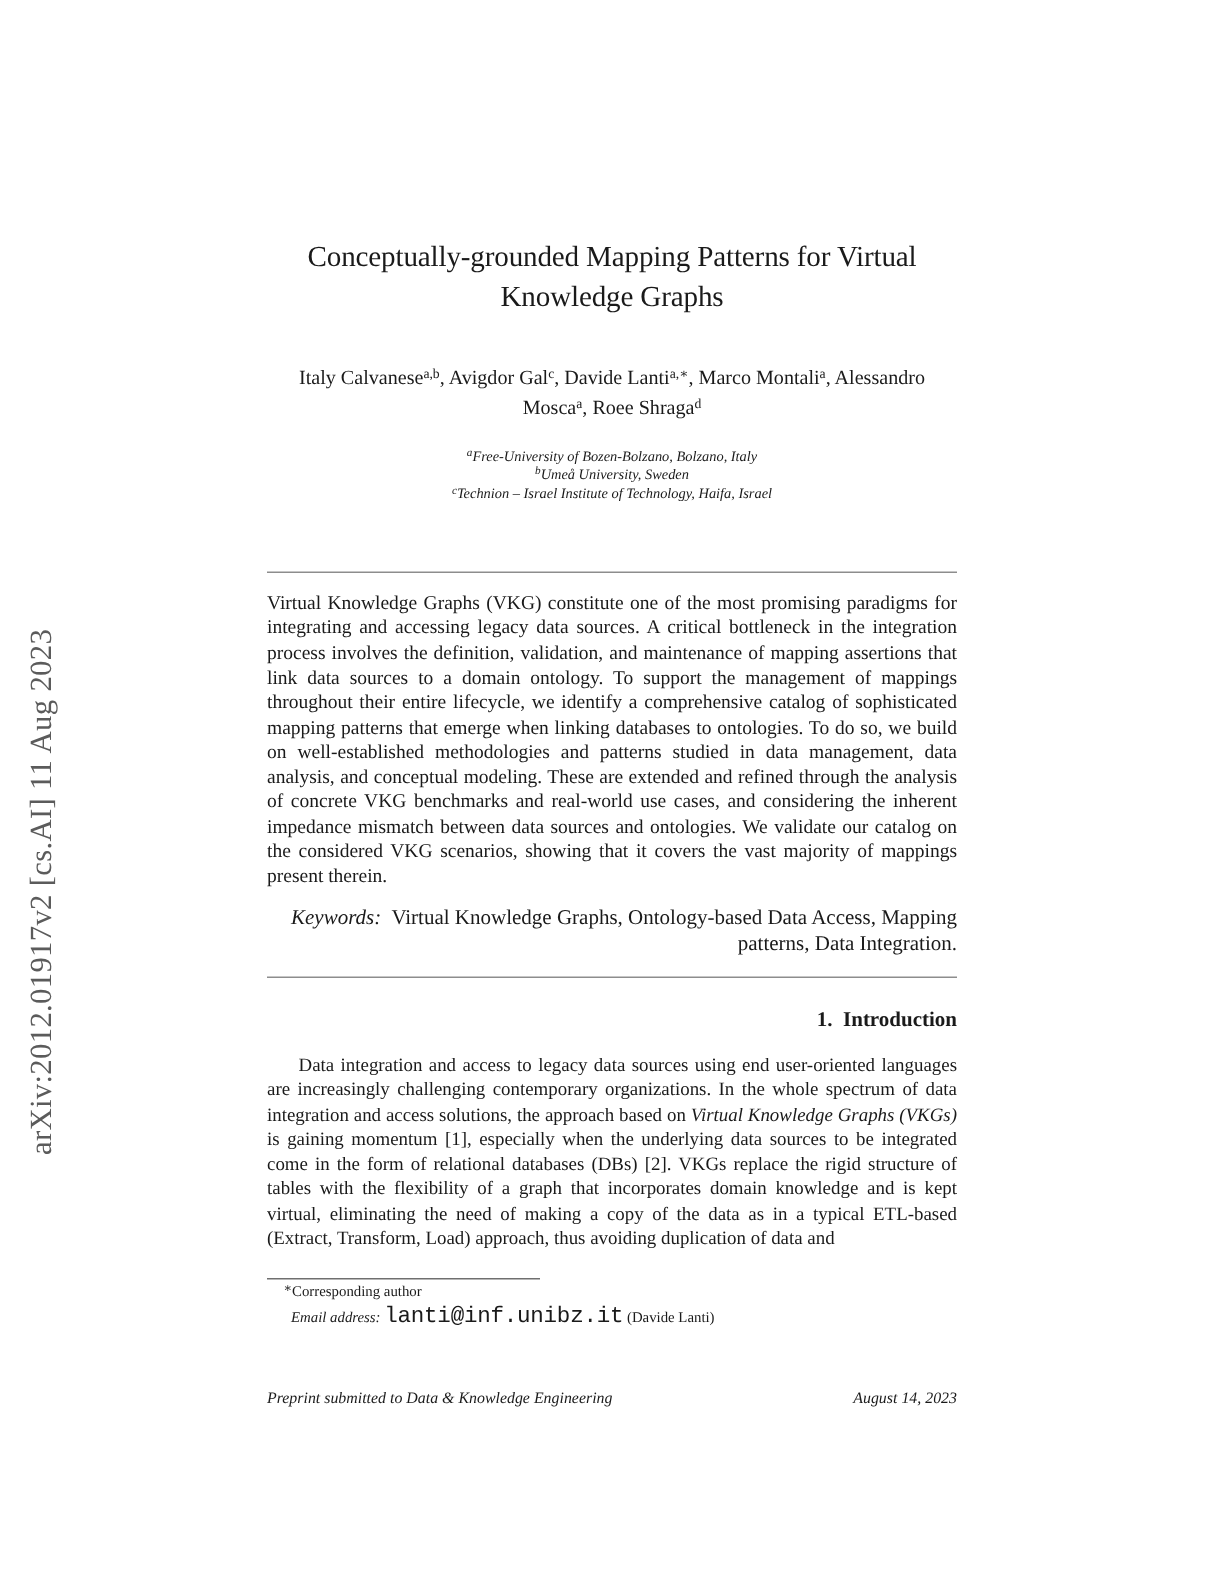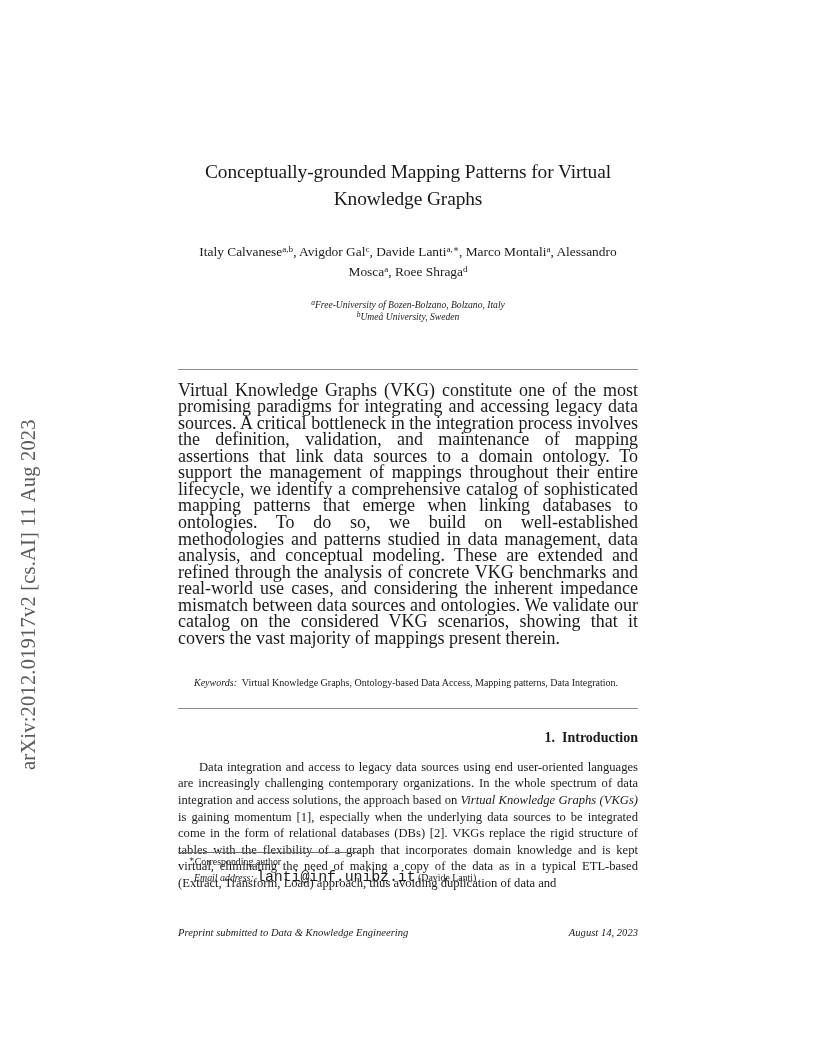--- a/index.html
+++ b/index.html
@@ -105,32 +105,32 @@
   .abstract-heading {
     margin: 0;
     padding-top: 16px;
     font-size: 12.4px;
     font-weight: bold;
     letter-spacing: 0.1px;
   }
   .abstract-body {
     margin: 0;
     padding-top: 12px;
-    font-size: 18px;
+    font-size: 13px;
     line-height: 16.55px;
     text-align: justify;
     text-justify: inter-word;
     hyphens: none;
   }
   .keywords {
-    margin: 16px;
+    margin: 0;
     padding-top: 13px;
-    font-size: 10px;
+    font-size: 14px;
     line-height: 16.55px;
-    text-align: left;
+    text-align: right;
   }
   .keywords .kw-label {
     font-style: italic;
   }
 
   
   .section-heading {
     margin: 0;
     padding-top: 21px;
     font-size: 14px;
@@ -207,20 +207,21 @@
 
 <div class="page">
 
   <h1 class="title">Conceptually-grounded Mapping Patterns for Virtual Knowledge Graphs</h1>
 
   <p class="authors"><span>Italy Calvanese</span><sup>a,b</sup><span>, </span><span>Avigdor Gal</span><sup>c</sup><span>, </span><span>Davide Lanti</span><sup>a,∗</sup><span>, </span><span>Marco Montali</span><sup>a</sup><span>, </span><span>Alessandro Mosca</span><sup>a</sup><span>, </span><span>Roee Shraga</span><sup>d</sup></p>
 
   <div class="affiliations">
     <div><sup>a</sup><span>Free-University of Bozen-Bolzano, Bolzano, Italy</span></div>
     <div><sup>b</sup><span>Umeå University, Sweden</span></div>
+    <div><sup>c</sup><span>Technion – Israel Institute of Technology, Haifa, Israel</span></div>
   </div>
 
   <hr class="rule rule-abstract-top">
 
 
   <p class="abstract-body">Virtual Knowledge Graphs (VKG) constitute one of the most promising paradigms for integrating and accessing legacy data sources. A critical bottleneck in the integration process involves the definition, validation, and maintenance of mapping assertions that link data sources to a domain ontology. To support the management of mappings throughout their entire lifecycle, we identify a comprehensive catalog of sophisticated mapping patterns that emerge when linking databases to ontologies. To do so, we build on well-established methodologies and patterns studied in data management, data analysis, and conceptual modeling. These are extended and refined through the analysis of concrete VKG benchmarks and real-world use cases, and considering the inherent impedance mismatch between data sources and ontologies. We validate our catalog on the considered VKG scenarios, showing that it covers the vast majority of mappings present therein.</p>
 
   <p class="keywords"><span class="kw-label">Keywords:</span>&nbsp; <span>Virtual Knowledge Graphs, Ontology-based Data Access, Mapping patterns, Data Integration.</span></p>
 
   <hr class="rule rule-abstract-bottom">

